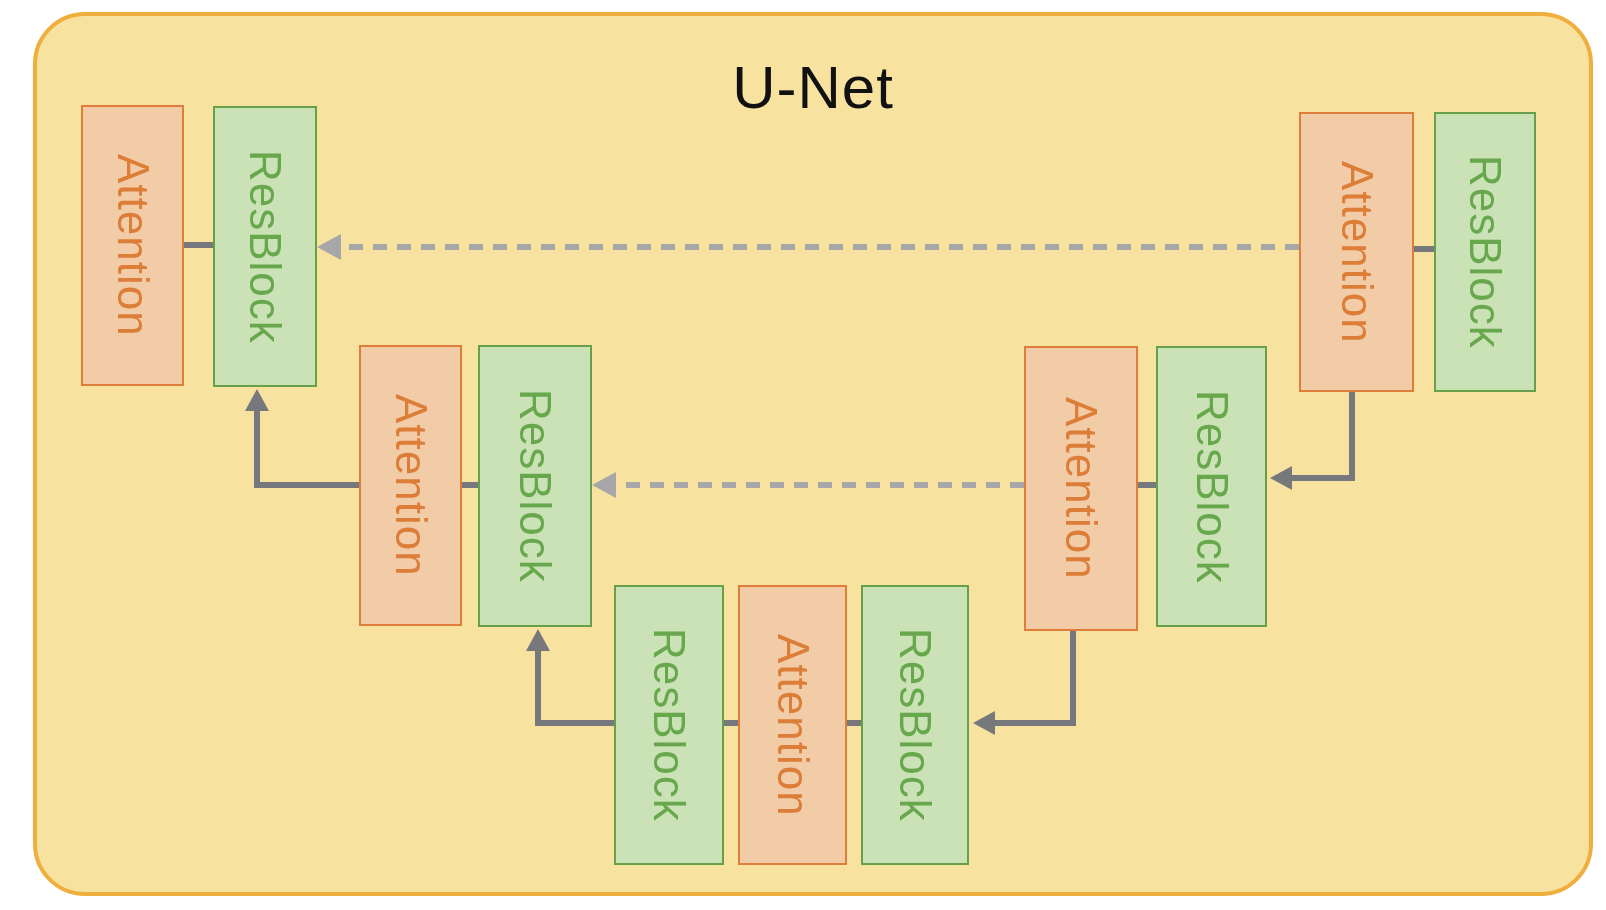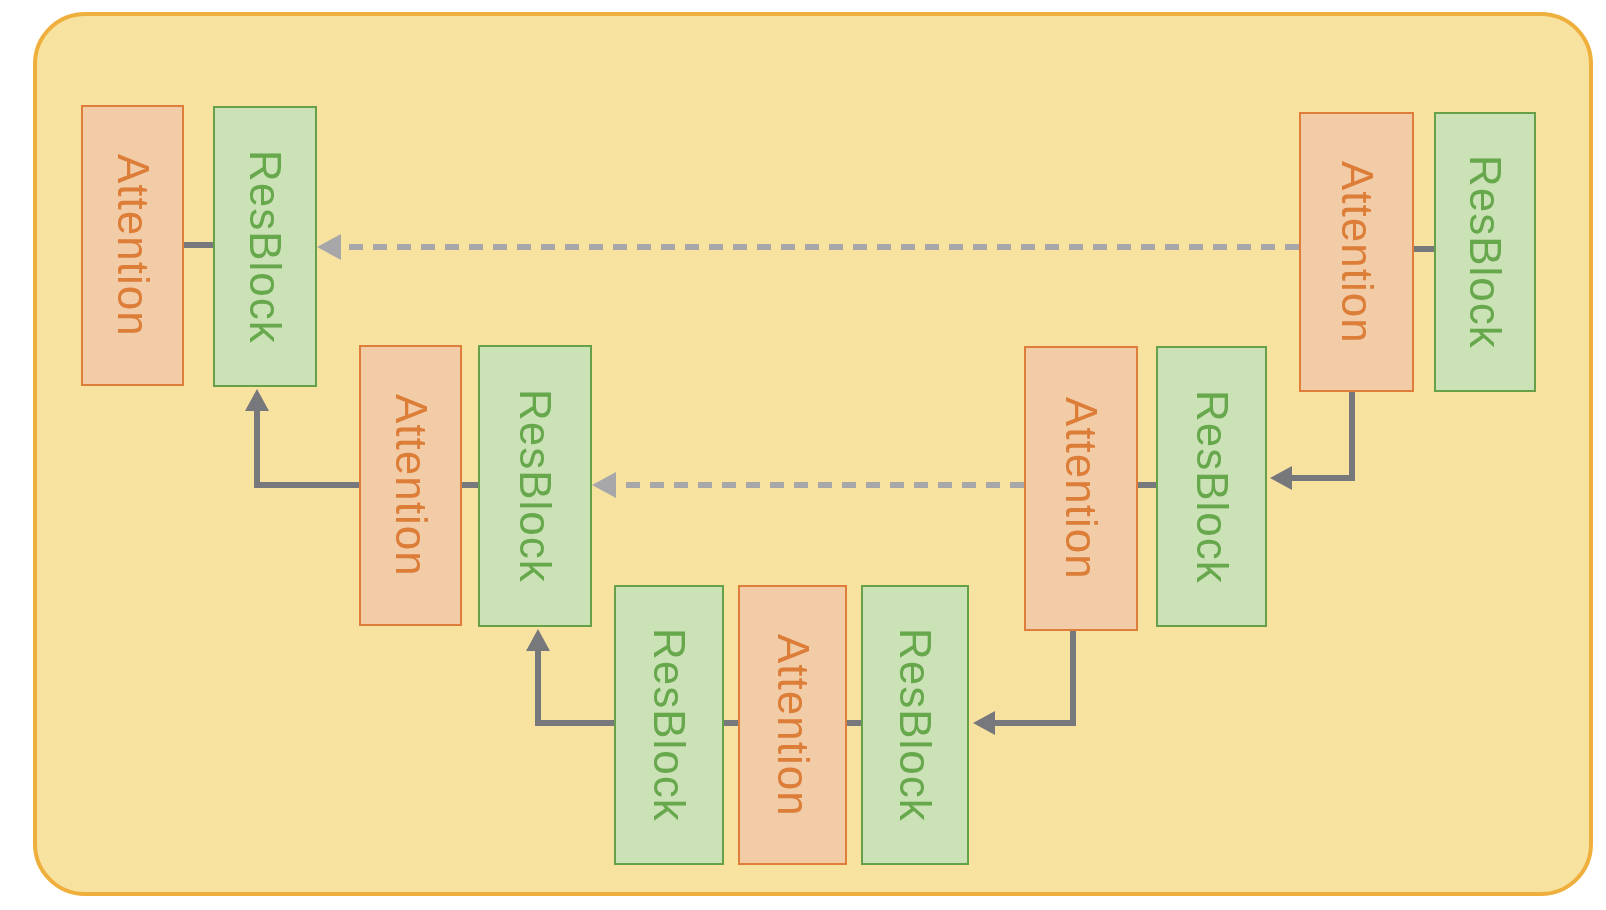--- a/index.html
+++ b/index.html
@@ -55,20 +55,21 @@
   .head-solid{fill:var(--solid-arrow);stroke:none;}
   .head-dashed{fill:var(--dashed-arrow);stroke:none;}
 </style>
 </head>
 <body>
 
 <div class="stage">
 
   <div class="panel"></div>
 
+  <div class="title">U-Net</div>
 
   <svg class="wires" width="1606" height="910" viewBox="0 0 1606 910">
 
     <line class="wire-solid" x1="184" y1="245" x2="213" y2="245"></line>
     <line class="wire-solid" x1="1414" y1="249" x2="1434" y2="249"></line>
     <line class="wire-solid" x1="462" y1="485" x2="478" y2="485"></line>
     <line class="wire-solid" x1="1138" y1="485" x2="1156" y2="485"></line>
     <line class="wire-solid" x1="724" y1="723" x2="738" y2="723"></line>
     <line class="wire-solid" x1="847" y1="723" x2="861" y2="723"></line>
 

